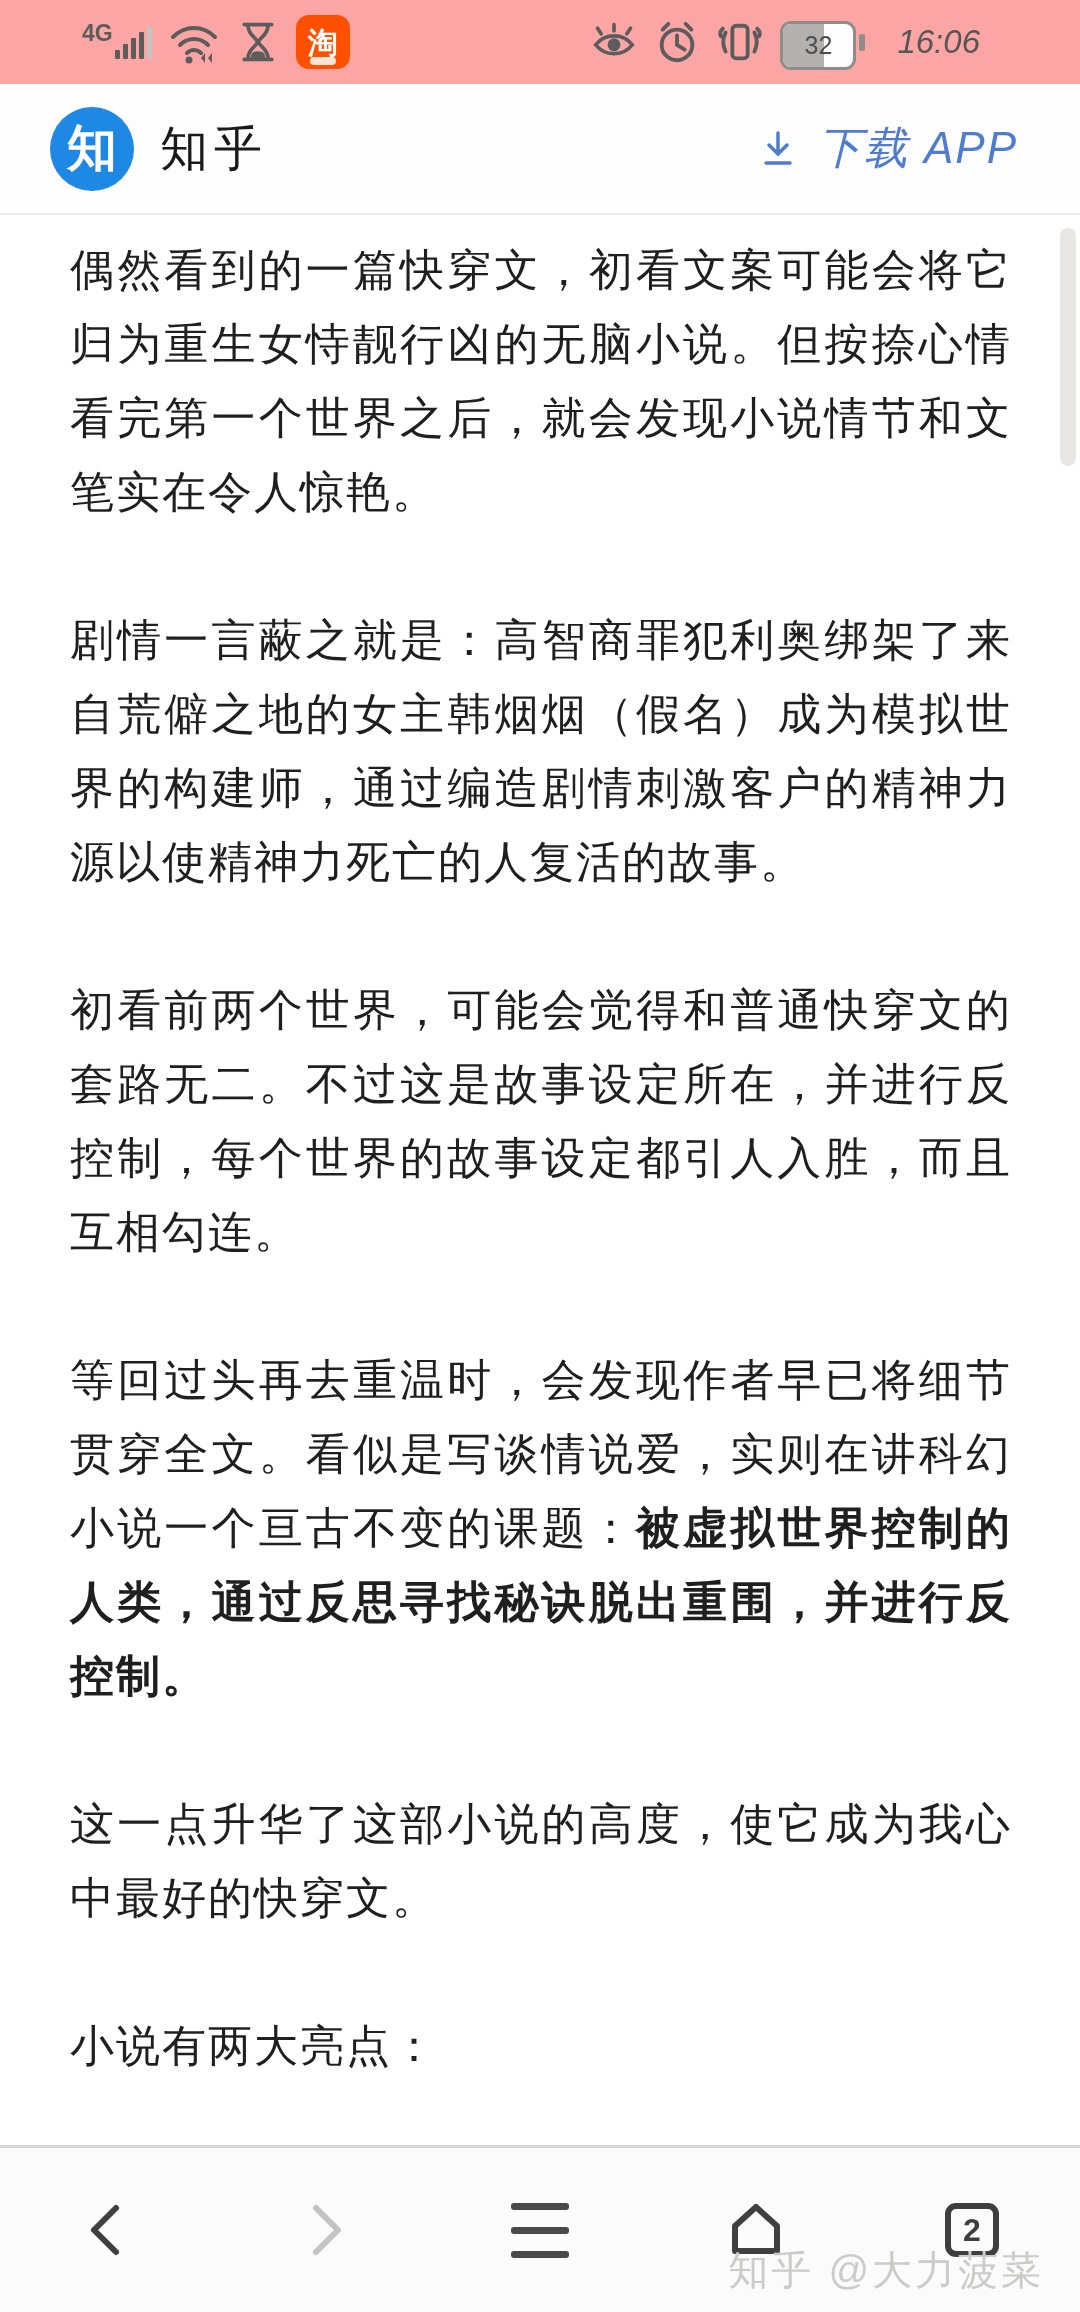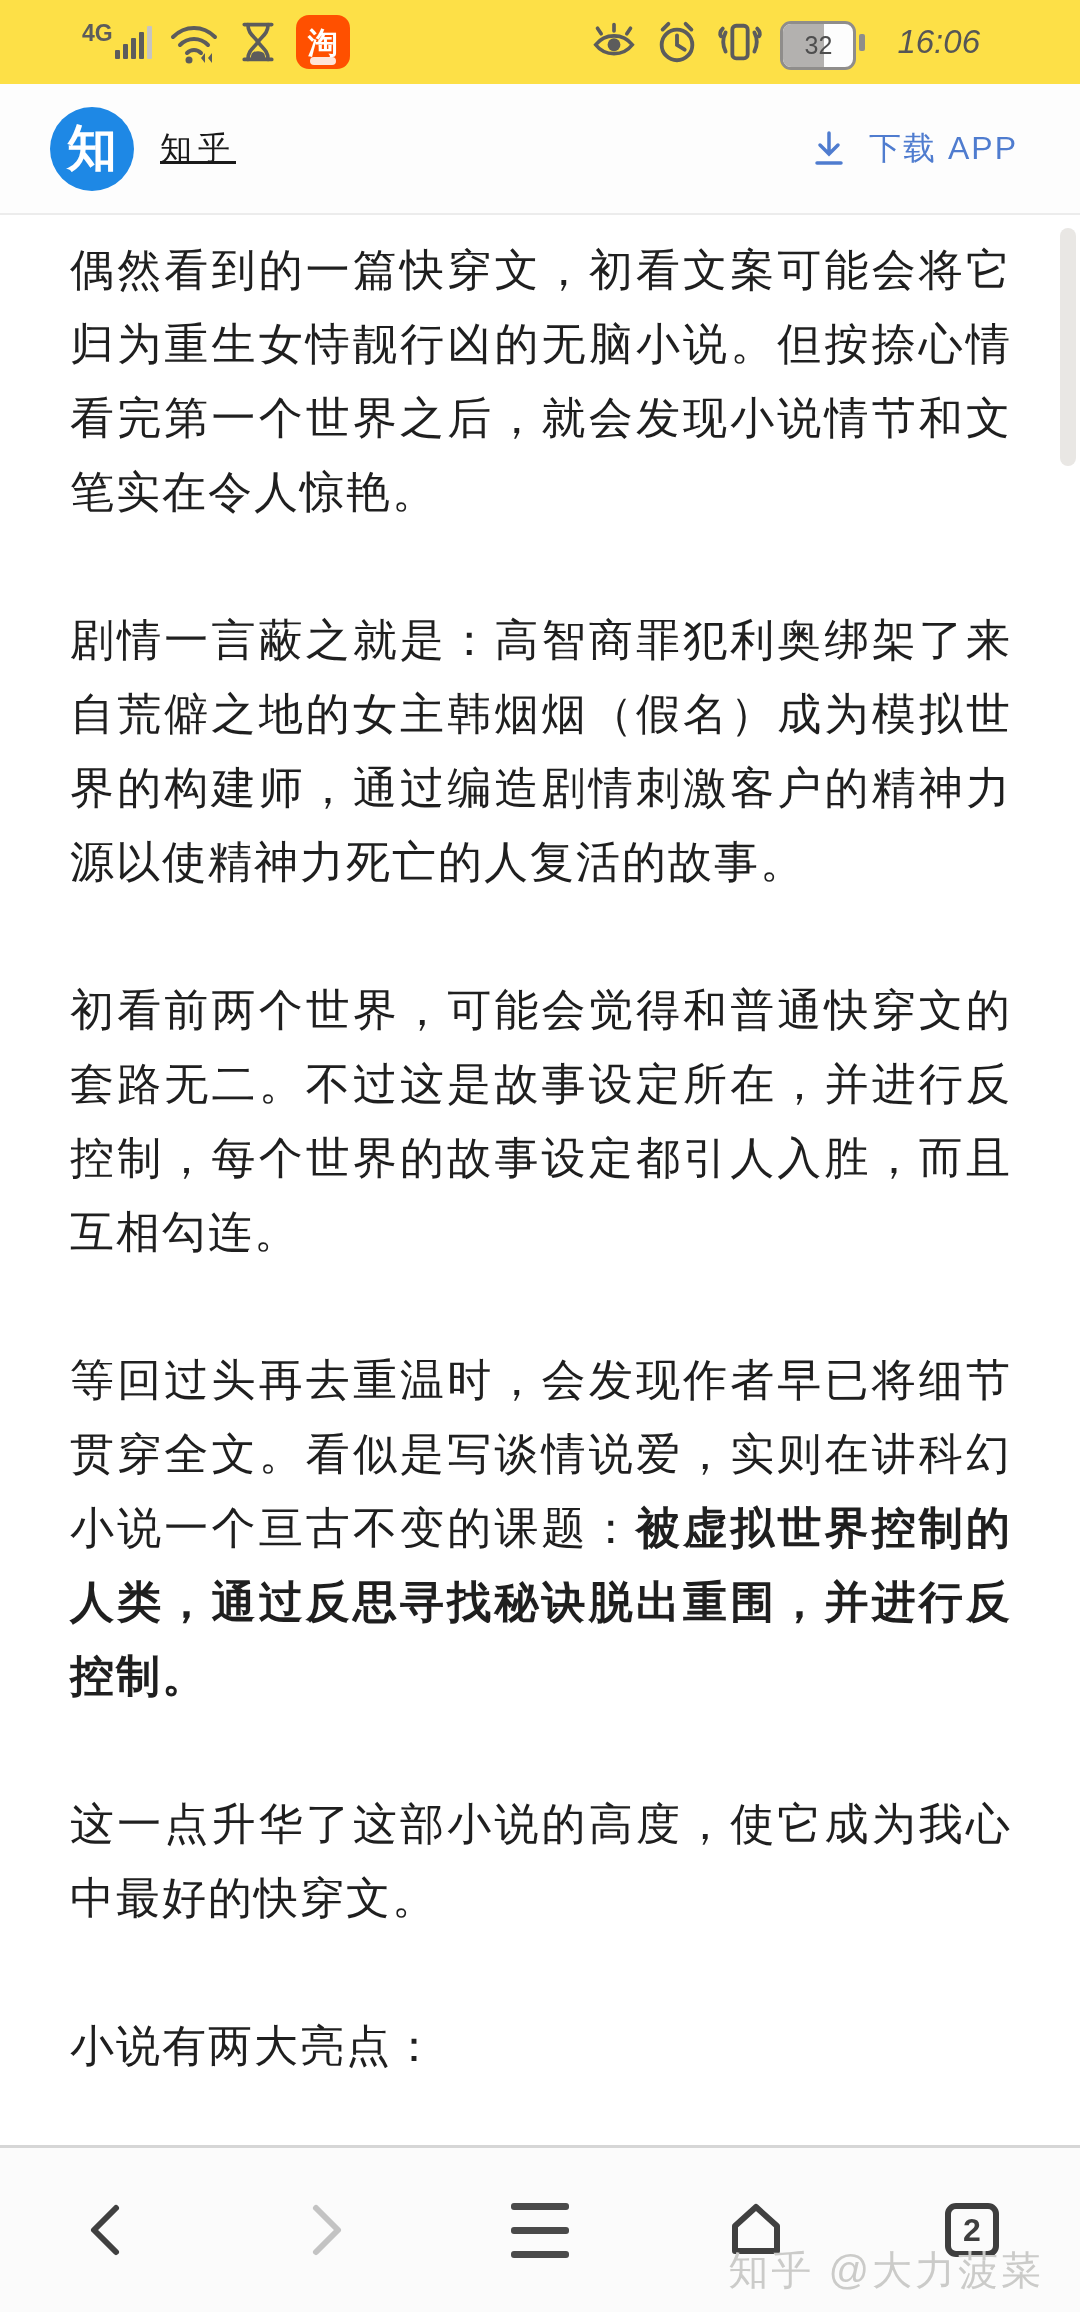--- a/index.html
+++ b/index.html
@@ -20,22 +20,22 @@
   .battery { position:relative; width:76px; height:49px; border:3px solid #8f8d8b; border-radius:11px; display:flex; align-items:center; justify-content:center; background:#fdfdfd; overflow:hidden;margin-top:6px; }
   .battery .fill { position:absolute; left:0; top:0; bottom:0; width:58%; background:#b3b1af; }
   .battery b { position:relative; font-size:25px; font-weight:normal; color:#4e4e4e; }
   .battery-nub { width:6px; height:17px; background:#8f8d8b; border-radius:2px; margin-left:3px; }
   .sb-time { font-size:33px; font-style:italic; color:#565656; margin-left:16px; }
 
   
   .header { height:131px; background:#fdfdfd; border-bottom:2px solid #ececec; display:flex; align-items:center; justify-content:space-between; padding:0 62px 0 50px; flex:0 0 auto; }
   .brand { display:flex; align-items:center; gap:26px; }
   .logo-circle { width:84px; height:84px; border-radius:50%; background:#1e88e5; color:#ffffff; display:flex; align-items:center; justify-content:center; font-size:50px; font-weight:bold; }
-  .app-name { font-size:32px; color:#1a1a1a; letter-spacing:6px;text-decoration:underline; }
-  .download { display:flex; align-items:center; gap:20px; color:#4f7ccf; font-size:32px; text-decoration:none; letter-spacing:2px; cursor:pointer; }
+  .app-name { font-size:48px; color:#1a1a1a; letter-spacing:6px; }
+  .download { display:flex; align-items:center; gap:20px; color:#4f7ccf; font-size:44px; text-decoration:none; letter-spacing:2px; cursor:pointer;font-style:italic; }
 
   
   .content { flex:1 1 auto; background:#ffffff; padding:18px 68px 10px 70px; overflow:hidden; position:relative; }
   .content p { font-size:44px; line-height:74px; letter-spacing:2px; color:#1f1f1f; text-align:justify; margin:0 0 74px 0; }
   .content p strong { font-weight:700; }
   .v-scrollbar { position:absolute; top:228px; right:4px; width:16px; height:238px; border-radius:8px; background:#e9e7e4; }
 
   
   .nav-bar { height:167px; background:#fbfbfb; border-top:3px solid #d6d6d6; display:flex; align-items:center; flex:0 0 auto; position:relative; }
   .nav-btn { flex:1; display:flex; align-items:center; justify-content:center; background:none; border:none; cursor:pointer; }
@@ -44,21 +44,21 @@
   .tab-box { width:54px; height:54px; border:6px solid #3e3e3e; border-radius:11px; display:flex; align-items:center; justify-content:center; font-size:32px; font-weight:600; color:#3e3e3e; }
   .watermark { position:absolute; right:36px; bottom:14px; font-size:40px; color:#cbcbc9; letter-spacing:3px; pointer-events:none;text-align:center; }
 
   svg { display:block; }
 </style>
 </head>
 <body>
 
 <div class="screen">
 
-  <div class="status-bar" style="background: #fde047;">
+  <div class="status-bar" style="background: #fca5a5;">
     <div class="sb-group">
       <span class="sb-ico">
         <span class="net-label">4G</span>
         <span class="sig-bars">
           <i style="height:9px"></i>
             <i style="height:15px"></i>
             <i style="height:21px"></i>
             <i style="height:27px"></i>
             <i class="empty" style="height:33px"></i>
         </span>

